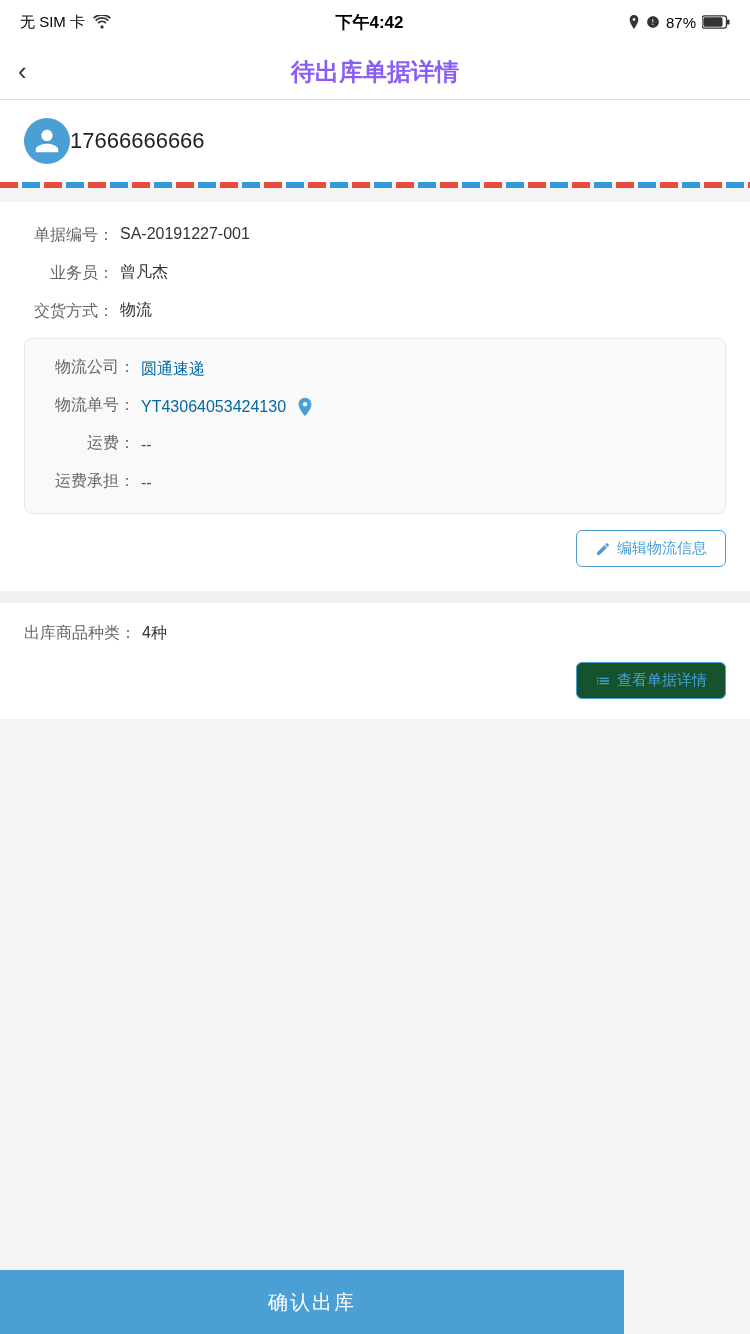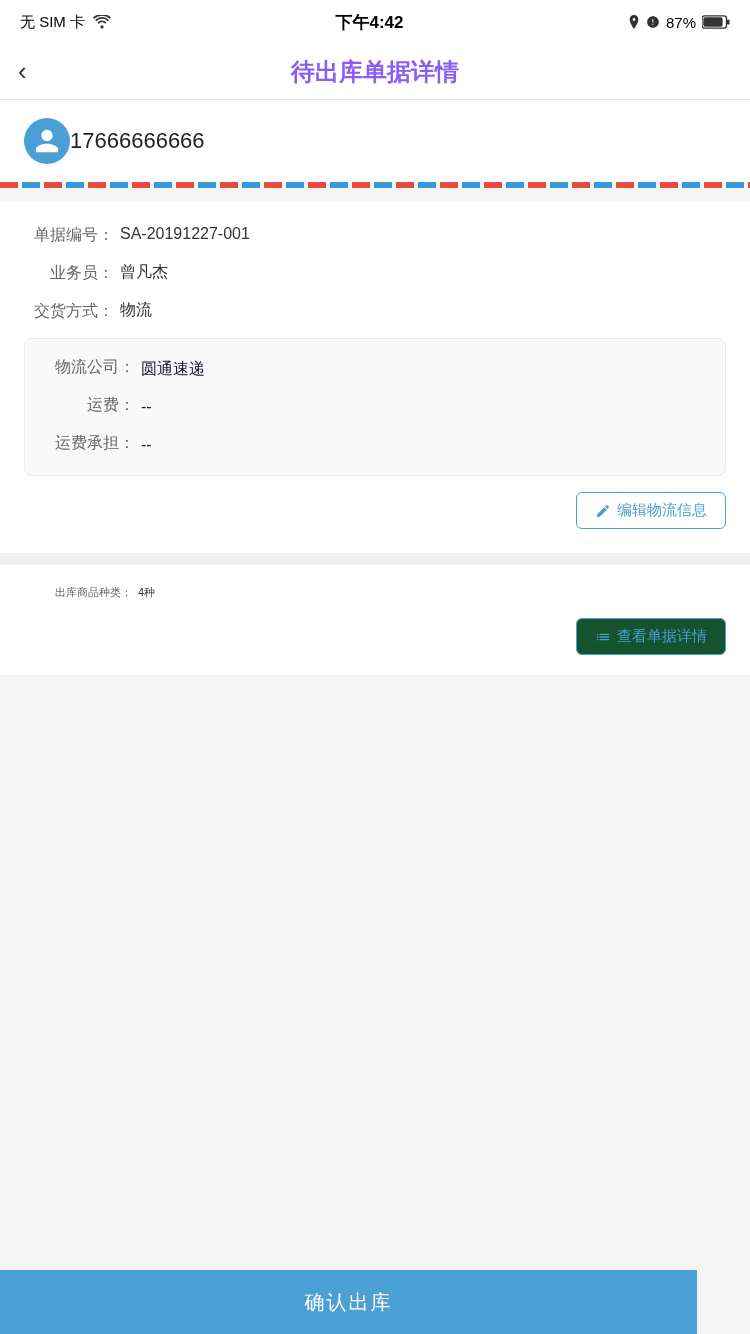--- a/index.html
+++ b/index.html
@@ -131,21 +131,21 @@
     }
     .logistics-row:last-child { margin-bottom: 0; }
     .logistics-label {
       color: #666;
       min-width: 90px;
       text-align: right;
       flex-shrink: 0;
       margin-right: 6px;
     }
     .logistics-value {
-      color: #0f172a;
+      color: #0369a1;
       flex: 1;
       line-height: 1.5;
       display: flex;
       align-items: center;
       gap: 8px;
     }
     .location-icon {
       display: inline-flex;
       align-items: center;
       cursor: pointer;
@@ -184,21 +184,21 @@
     }
 
     
     .goods-section {
       background: #fff;
       padding: 20px 24px;
     }
     .goods-row {
       display: flex;
       margin-bottom: 12px;
-      font-size: 11px;
+      font-size: 16px;
     }
     .goods-row:last-child { margin-bottom: 0; }
     .goods-label {
       color: #666;
       min-width: 108px;
       text-align: right;
       flex-shrink: 0;
       margin-right: 6px;
     }
     .goods-value {
@@ -229,21 +229,21 @@
       background: #f5f5f5;
       flex: 1;
       min-height: 160px;
     }
 
     
     .confirm-bar {
       position: fixed;
       bottom: 0;
       left: 0;
-      width: 697px;
+      width: 624px;
       background: #4a9fd4;
       height: 64px;
       display: flex;
       align-items: center;
       justify-content: center;
       cursor: pointer;
     }
     .confirm-btn-text {
       color: #fff;
       font-size: 20px;
@@ -311,20 +311,31 @@
     </div>
     <div class="info-row">
       <span class="info-label">交货方式：</span>
       <span class="info-value">物流</span>
     </div>
 
     <div class="logistics-card">
       <div class="logistics-row">
         <span class="logistics-label">物流公司：</span>
         <span class="logistics-value">圆通速递</span>
+      </div>
+      <div class="logistics-row">
+        <span class="logistics-label">物流单号：</span>
+        <span class="logistics-value">
+          <span>YT43064053424130</span>
+          <span class="location-icon">
+            <svg width="22" height="22" viewBox="0 0 24 24">
+              <path d="M12 2C8.13 2 5 5.13 5 9c0 5.25 7 13 7 13s7-7.75 7-13c0-3.87-3.13-7-7-7zm0 9.5c-1.38 0-2.5-1.12-2.5-2.5s1.12-2.5 2.5-2.5 2.5 1.12 2.5 2.5-1.12 2.5-2.5 2.5z" fill="#4a9fd4"></path>
+            </svg>
+          </span>
+        </span>
       </div>
       <div class="logistics-row">
         <span class="logistics-label">运费：</span>
         <span class="logistics-value">--</span>
       </div>
       <div class="logistics-row">
         <span class="logistics-label">运费承担：</span>
         <span class="logistics-value">--</span>
       </div>
     </div>

